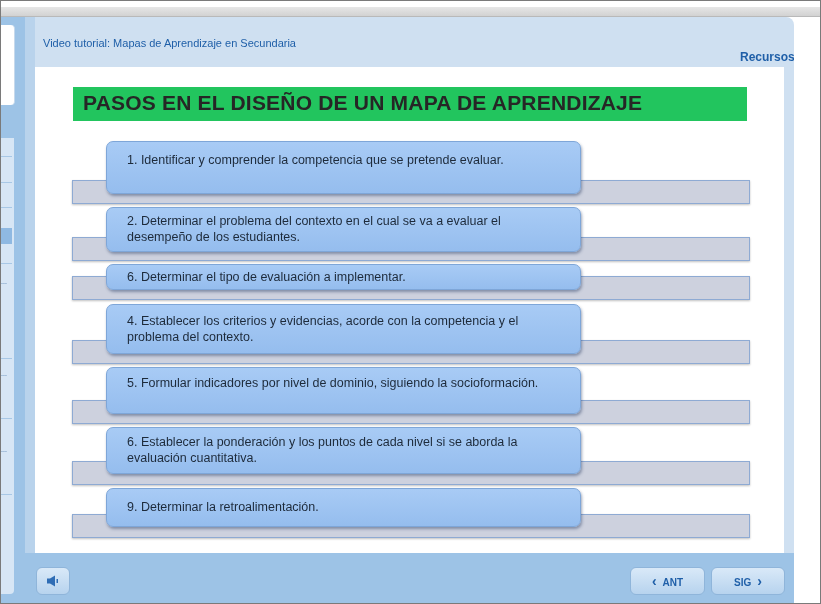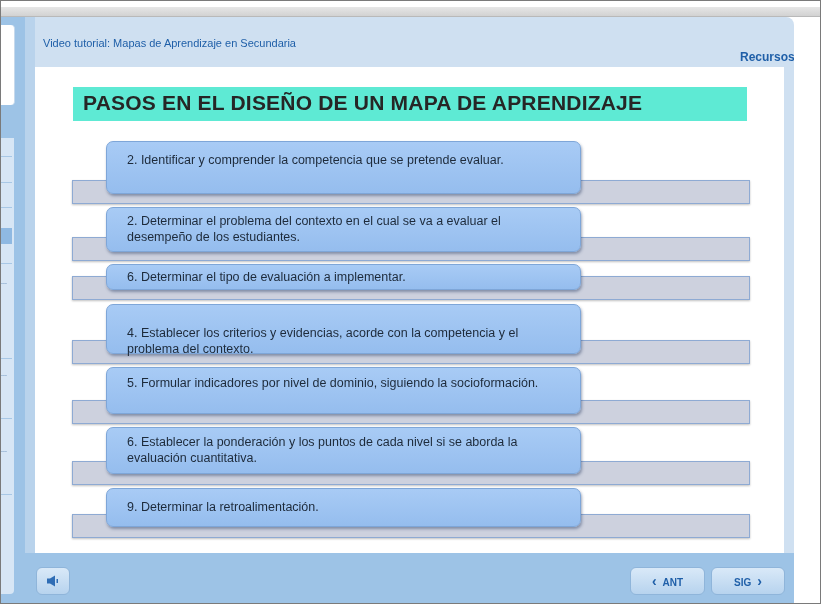--- a/index.html
+++ b/index.html
@@ -24,21 +24,21 @@
   .left-list .dots { position:absolute; left:0; font-size:7px; color:#2d5f9a; line-height:7px; }
   .rail-strip { position:absolute; left:25px; top:17px; width:10px; height:586px; background:#b9d3ec; }
 
   
   .main { position:absolute; left:25px; top:17px; width:769px; height:586px; background:#cfe0f1;
     border-radius:0 8px 0 0; }
   .header-title { position:absolute; left:43px; top:37px; font-size:11px; font-weight:normal; color:#1f5fa8; }
   .resources-link { position:absolute; left:740px; top:50px; font-size:12px; font-weight:bold; color:#1f5fa8; cursor:pointer; }
 
   .slide { position:absolute; left:35px; top:67px; width:749px; height:486px; background:#ffffff; }
-  .slide-title { position:absolute; left:73px; top:87px; width:674px; height:34px; background:#5eead4; }
+  .slide-title { position:absolute; left:73px; top:87px; width:674px; height:34px; background:#22c55e; }
   .slide-title span { position:absolute; left:10px; top:4px; font-size:21px; font-weight:bold; color:#262626; letter-spacing:0.2px; white-space:nowrap; }
 
   .step-bar { position:absolute; left:72px; width:676px; height:22px; background:#cdd1de;
     border:1px solid #8eaad3; box-shadow:0 1px 2px rgba(0,0,0,0.25); }
   .step-card { position:absolute; left:106px; width:473px; background:#9dc3f2;
     border:1px solid #7ea6d8; border-radius:7px;
     box-shadow:1px 2px 3px rgba(40,60,100,0.45);
     background:linear-gradient(#a8cbf5,#95bdee); }
   .step-card span { position:absolute; left:20px; font-size:12.5px; color:#1d2a3a; line-height:16px; width:440px; }
 
@@ -77,36 +77,36 @@
 <div class="header-title">Video tutorial: Mapas de Aprendizaje en Secundaria</div>
 <div class="resources-link">Recursos</div>
 
 <div class="slide"></div>
 <div class="slide-title">
   <span>PASOS EN EL DISEÑO DE UN MAPA DE APRENDIZAJE</span>
 </div>
 
 <div class="step-bar" style="top:180px"></div>
 <div class="step-card" style="top:141px;height:51px">
-  <span style="top:10px">2. Identificar y comprender la competencia que se pretende evaluar.</span>
+  <span style="top:10px">1. Identificar y comprender la competencia que se pretende evaluar.</span>
 </div>
 
 <div class="step-bar" style="top:237px"></div>
 <div class="step-card" style="top:207px;height:43px">
   <span style="top:5px">2. Determinar el problema del contexto en el cual se va a evaluar el desempeño de los estudiantes.</span>
 </div>
 
 <div class="step-bar" style="top:276px"></div>
 <div class="step-card" style="top:264px;height:24px">
   <span style="top:4px">6. Determinar el tipo de evaluación a implementar.</span>
 </div>
 
 <div class="step-bar" style="top:340px"></div>
 <div class="step-card" style="top:304px;height:48px">
-  <span style="top:20px">4. Establecer los criterios y evidencias, acorde con la competencia y el problema del contexto.</span>
+  <span style="top:8px">4. Establecer los criterios y evidencias, acorde con la competencia y el problema del contexto.</span>
 </div>
 
 <div class="step-bar" style="top:400px"></div>
 <div class="step-card" style="top:367px;height:45px">
   <span style="top:7px">5. Formular indicadores por nivel de dominio, siguiendo la socioformación.</span>
 </div>
 
 <div class="step-bar" style="top:461px"></div>
 <div class="step-card" style="top:427px;height:45px">
   <span style="top:6px">6. Establecer la ponderación y los puntos de cada nivel si se aborda la evaluación cuantitativa.</span>

